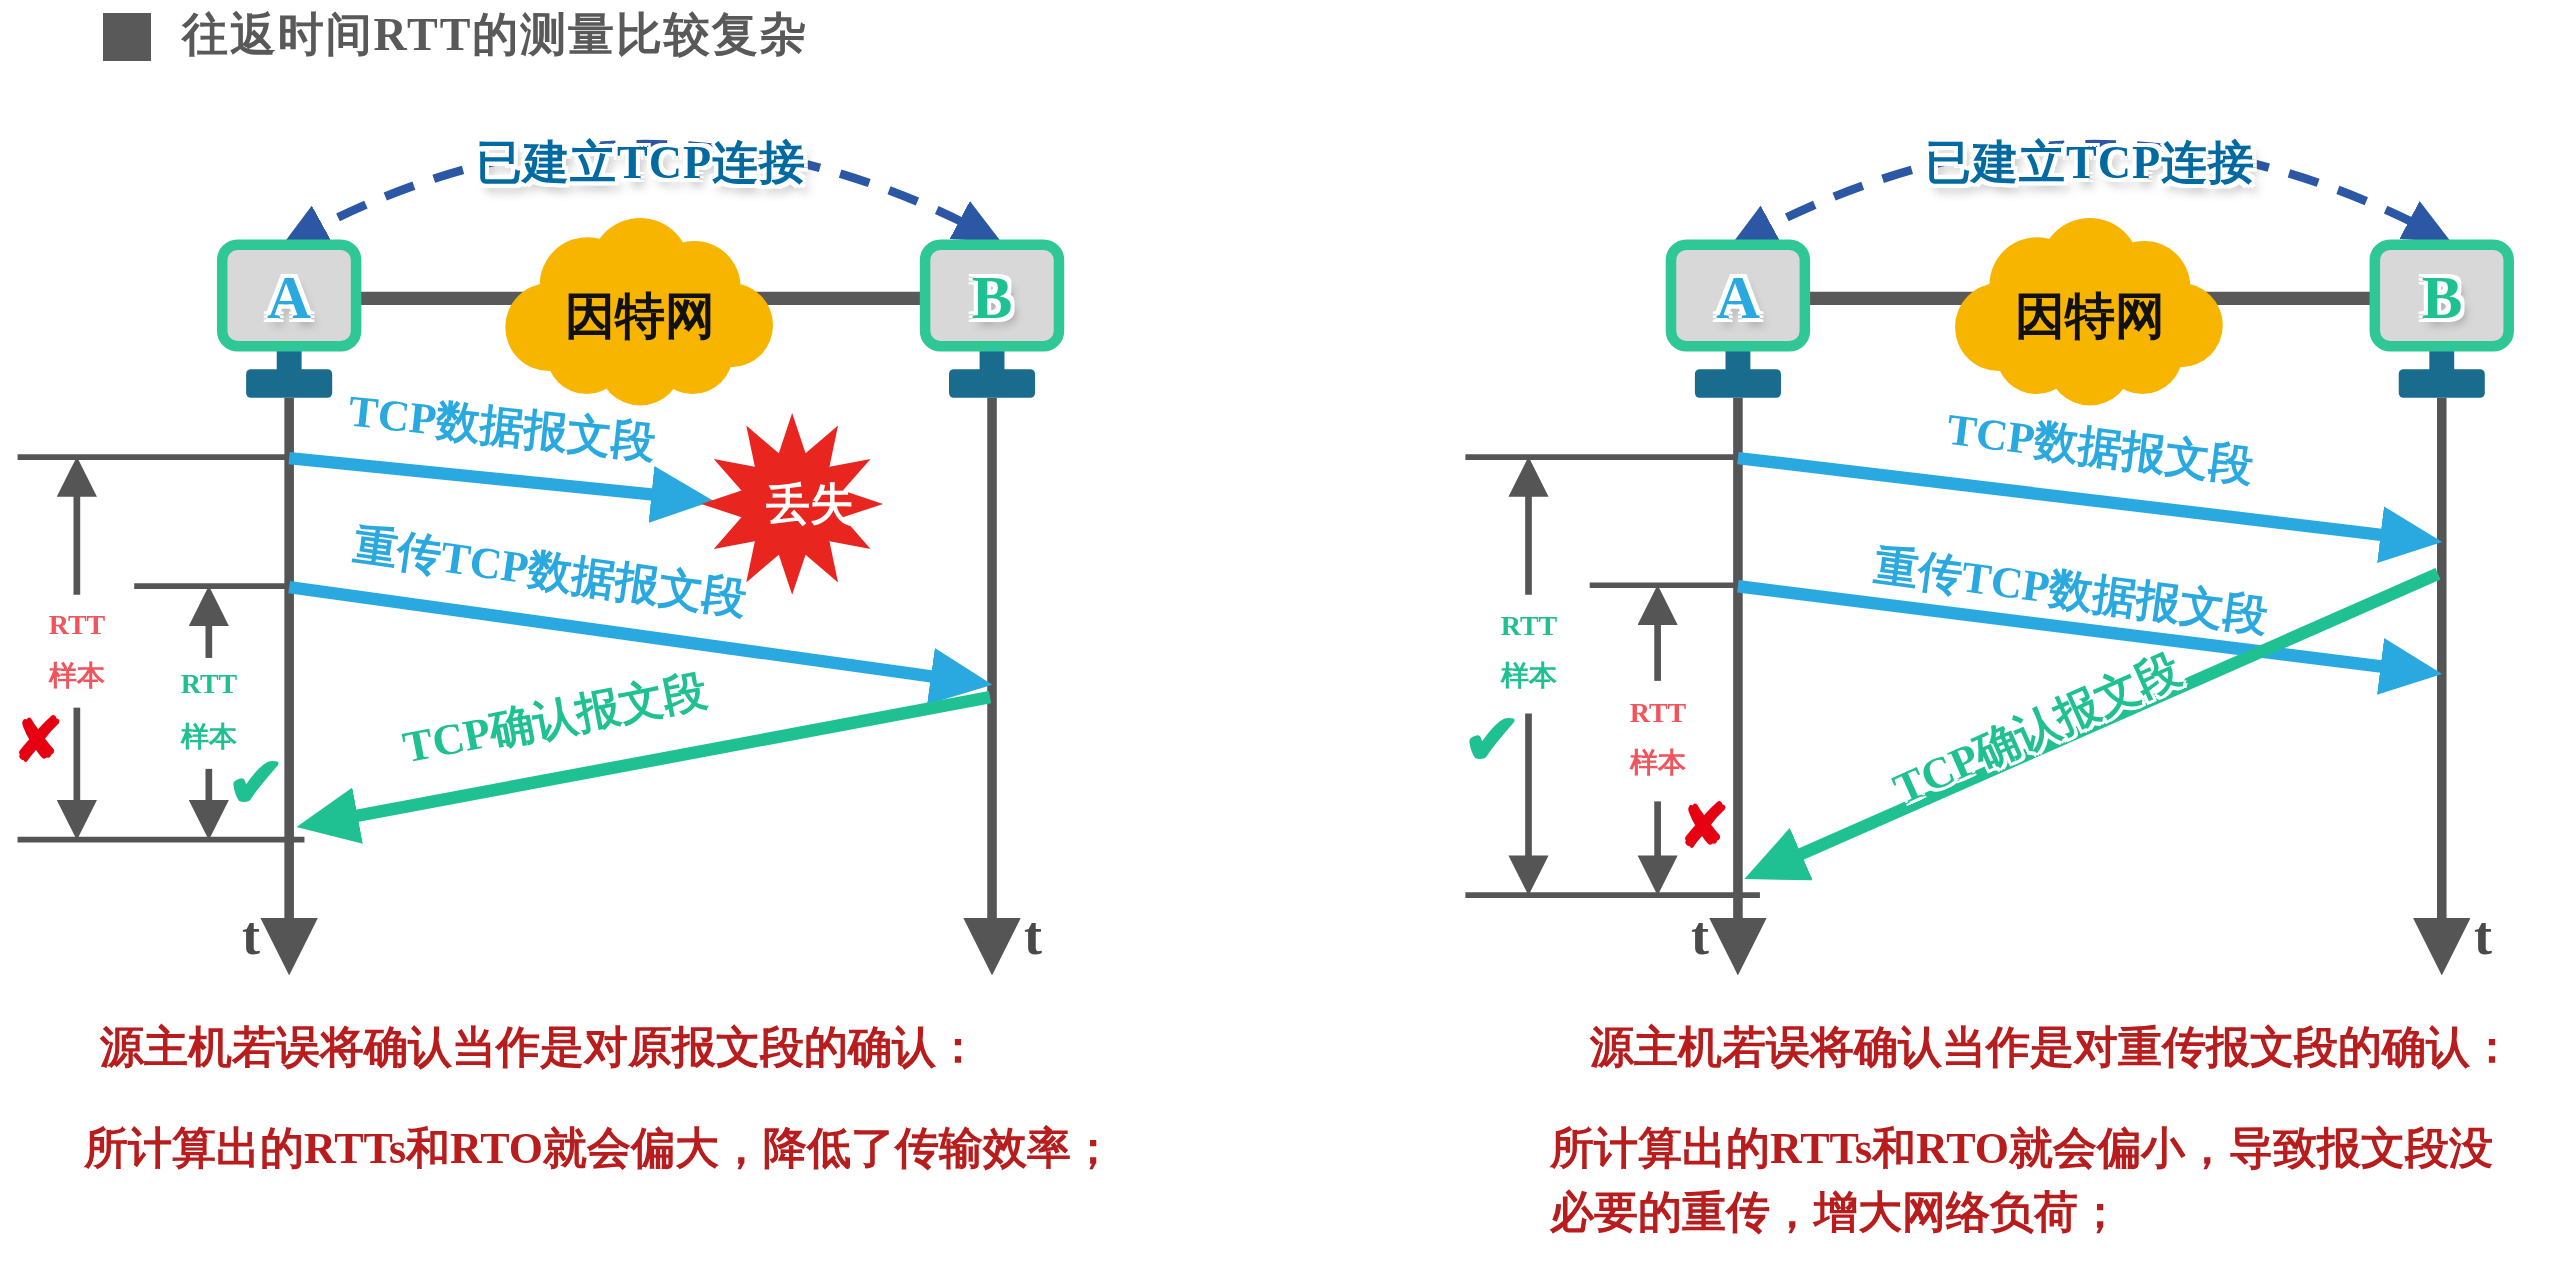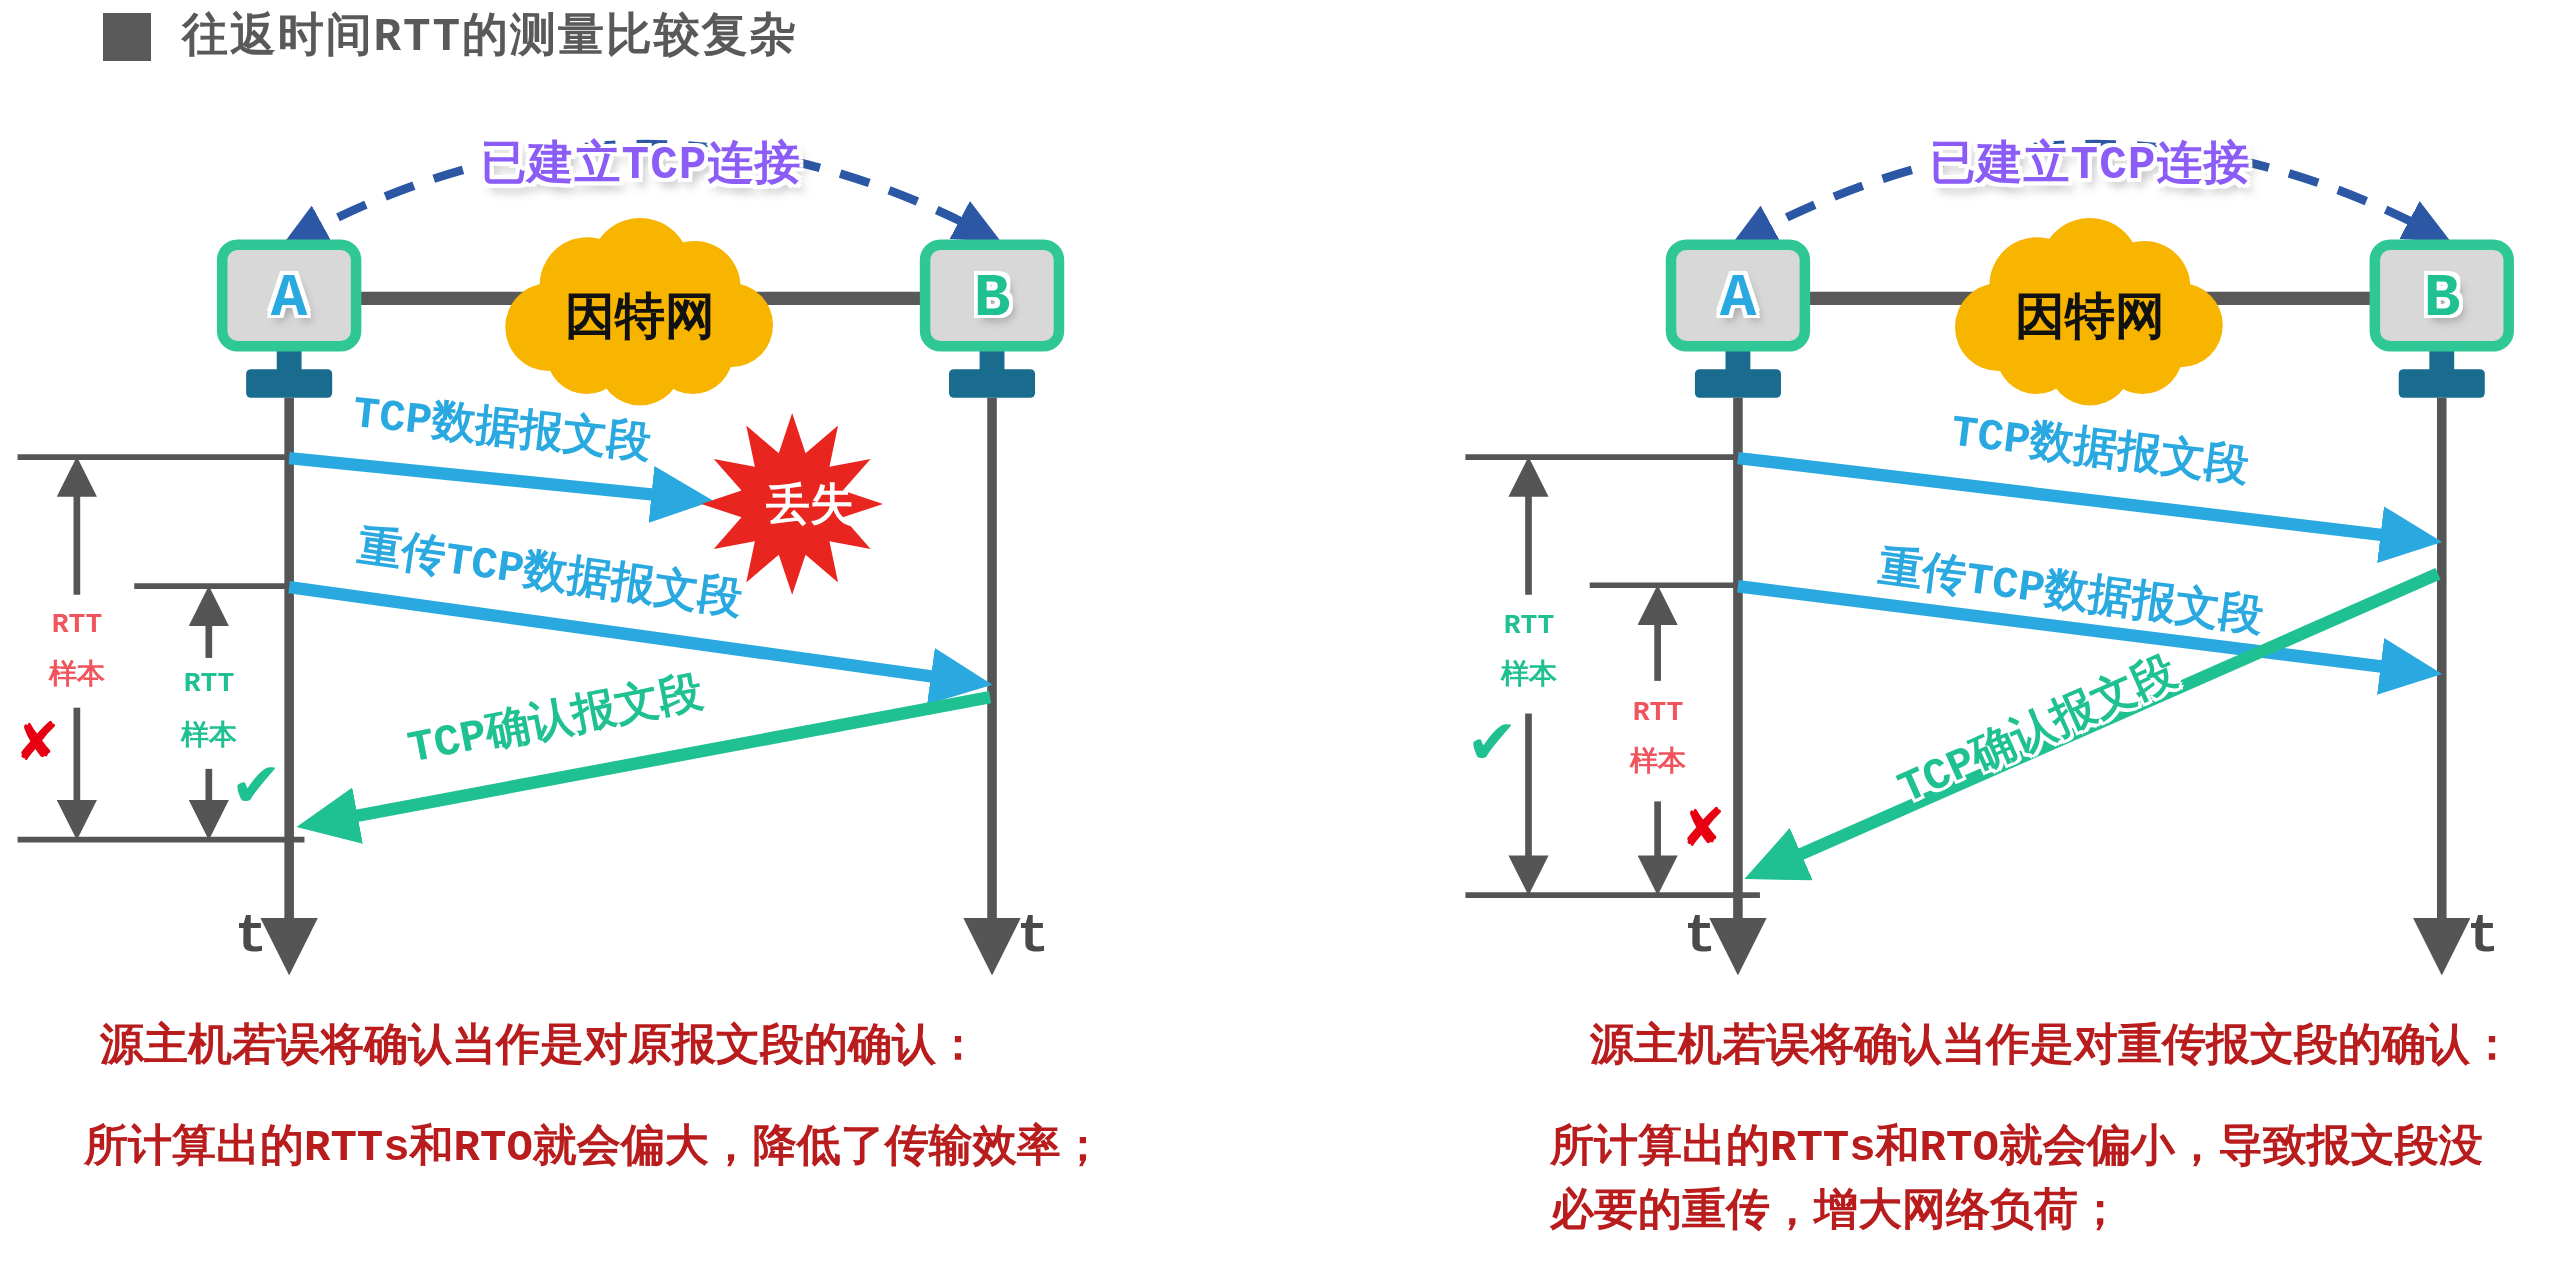--- a/index.html
+++ b/index.html
@@ -1,26 +1,26 @@
 <!DOCTYPE html>
 <html><head>
 <meta charset="utf-8">
 <style>
   html,body{margin:0;padding:0;background:#ffffff;}
   .canvas{
     position:relative;width:2555px;height:1269px;background:#ffffff;overflow:hidden;
-    font-family:Liberation Mono, monospace;
+    font-family:Liberation Serif, serif;
   }
   svg.layer{position:absolute;left:0;top:0;}
   .abs{position:absolute;white-space:nowrap;font-weight:bold;}
   .ctr{transform:translate(-50%,-50%);}
   .title-bullet{left:103px;top:13.4px;width:48px;height:48px;background:#595959;}
   .page-title{left:182px;top:3.8px;font-size:46px;color:#595959;letter-spacing:1.9px;}
   .conn-label{
-    font-size:46px;color:#8b5cf6;letter-spacing:1px;
+    font-size:46px;color:#0369a1;letter-spacing:1px;
     text-shadow:-3.8px -3.8px 0 #fff,3.8px -3.8px 0 #fff,-3.8px 3.8px 0 #fff,3.8px 3.8px 0 #fff,
                  0 -3.8px 0 #fff,0 3.8px 0 #fff,-3.8px 0 0 #fff,3.8px 0 0 #fff,
                  5.7px 7.7px 9.6px rgba(90,90,90,.45);
   }
   .host-letter{
     font-size:61px;
     text-shadow:-3.8px -3.8px 0 #fff,3.8px -3.8px 0 #fff,-3.8px 3.8px 0 #fff,3.8px 3.8px 0 #fff,
                  0 -3.8px 0 #fff,0 3.8px 0 #fff,-3.8px 0 0 #fff,3.8px 0 0 #fff,
                  4.8px 6.7px 8.6px rgba(60,60,60,.35);
   }

